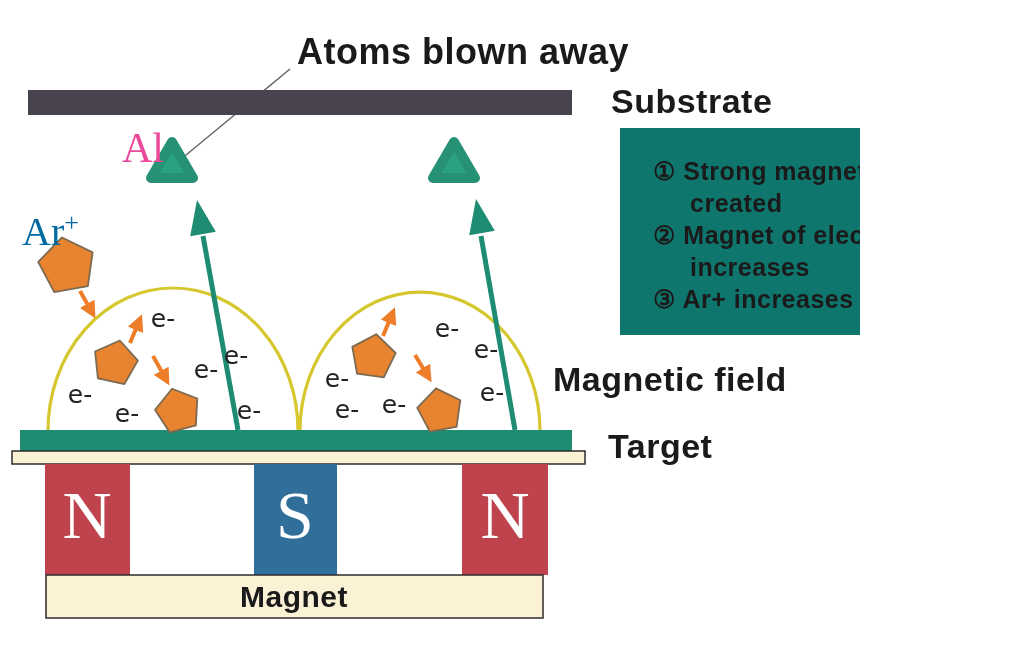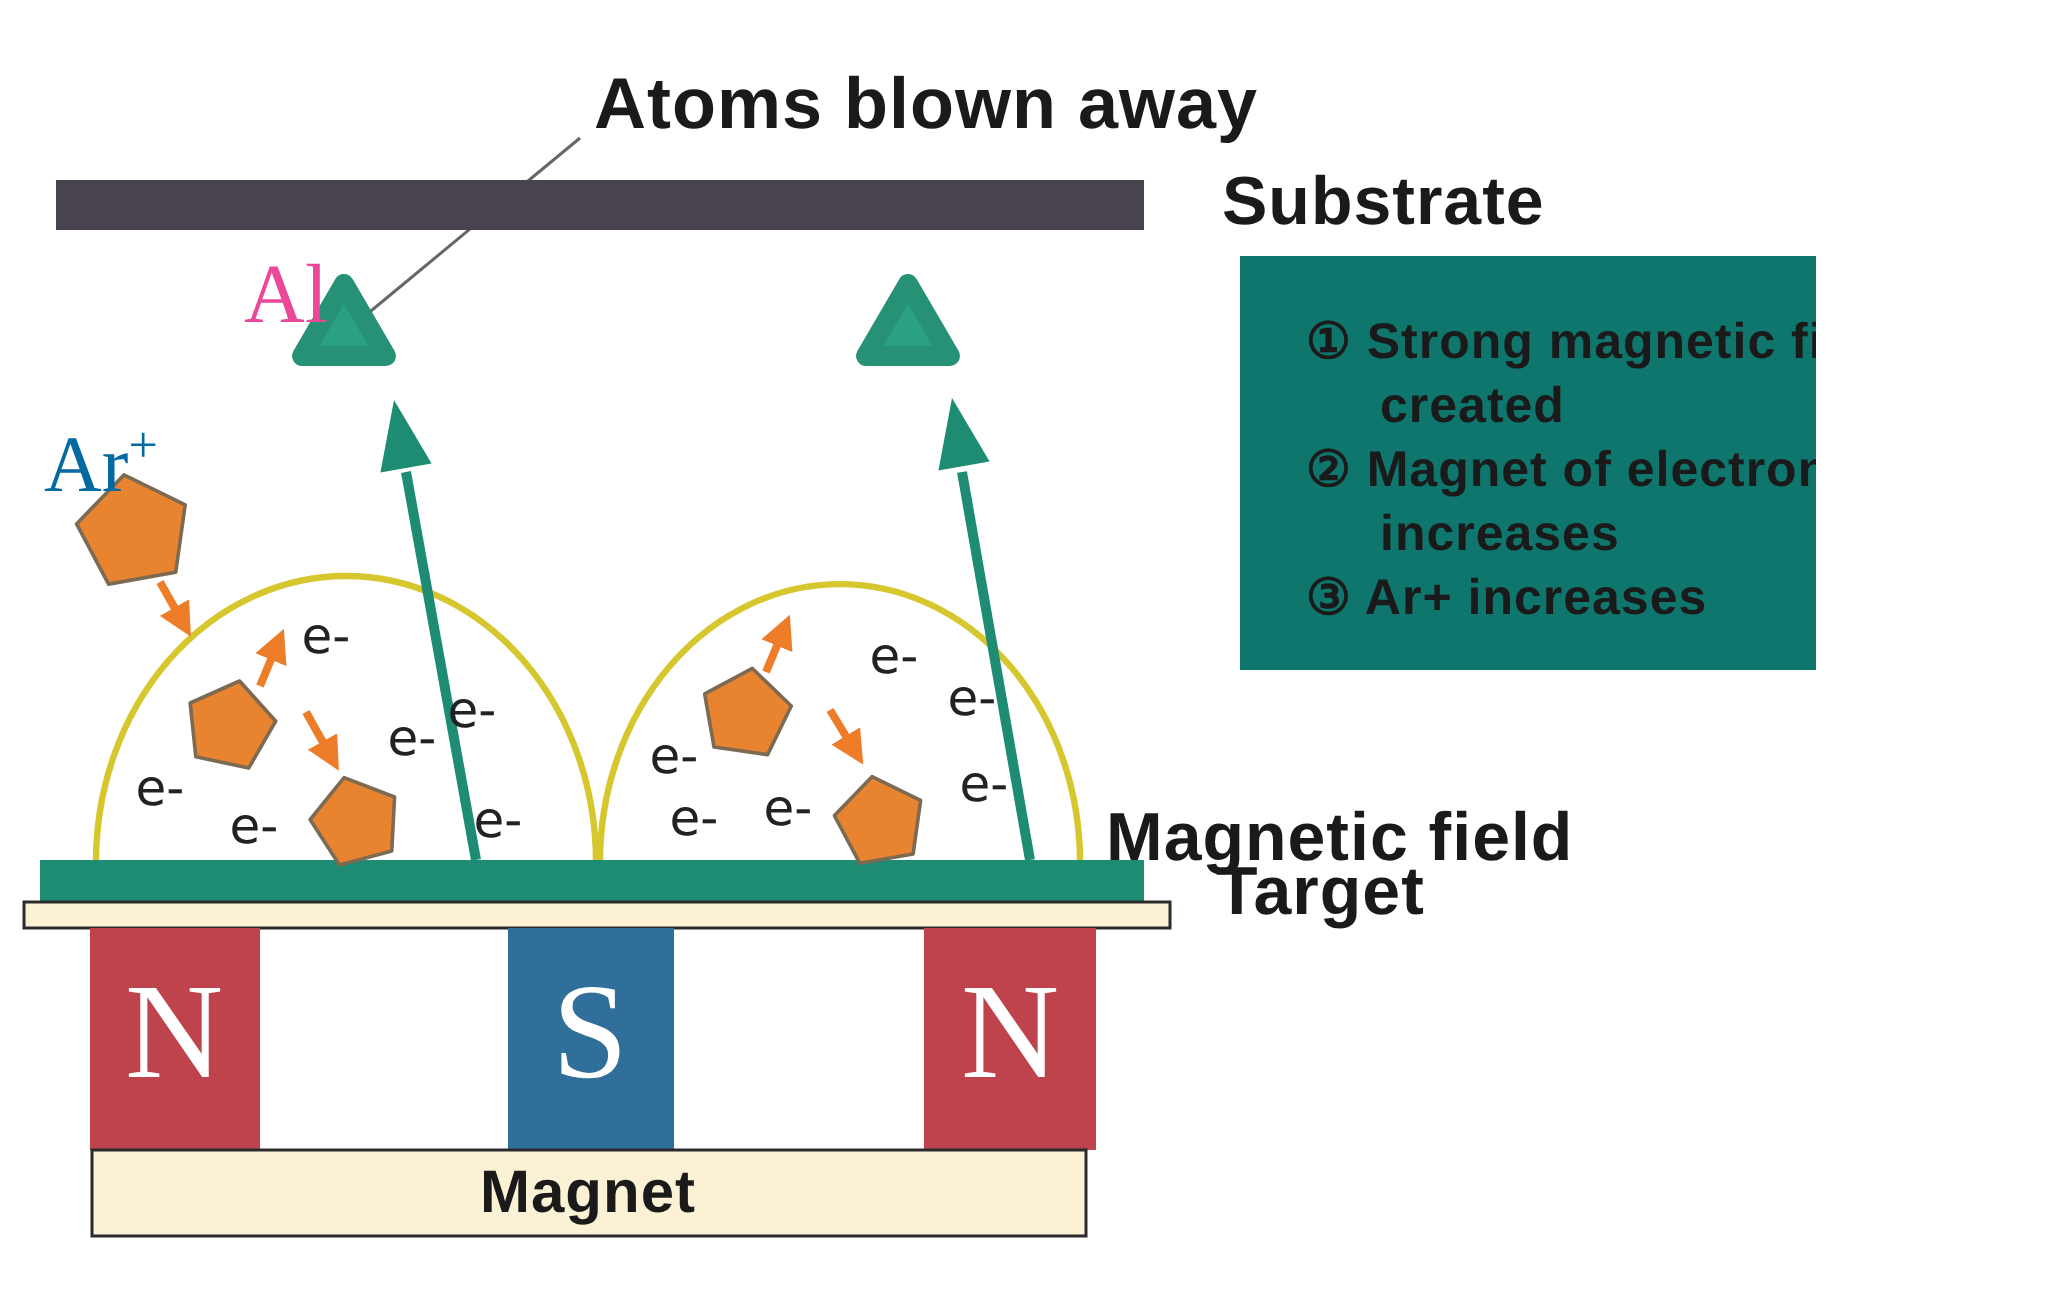--- a/index.html
+++ b/index.html
@@ -4,28 +4,27 @@
 <style>
   html, body { margin: 0; padding: 0; background: #ffffff; }
   .stage {
     position: relative;
     width: 860px;
     height: 655px;
     background: #ffffff;
     overflow: hidden;
     font-family: "Liberation Sans", sans-serif;
     color: #1a1a1a;
-    padding-left: 48px;
   }
   .stage svg { position: absolute; left: 0; top: 0; }
   .lbl { position: absolute; white-space: nowrap; }
   .lbl-bold { font-weight: bold; letter-spacing: 0.5px; }
   .title { left: 297px; top: 31px; font-size: 36px; }
   .substrate-lbl { left: 591px; top: 82px; font-size: 34px; margin-left: 20px; }
-  .magfield-lbl { left: 553px; top: 360px; font-size: 34px; margin-top: 40px; }
+  .magfield-lbl { left: 553px; top: 360px; font-size: 34px; }
   .target-lbl { left: 592px; top: 427px; font-size: 34px; margin-left: 16px; }
   .magnet-lbl { left: 294px; top: 580px; font-size: 30px; transform: translateX(-50%); }
   .serif { font-family: "Liberation Serif", serif; }
   .al-lbl { left: 122px; top: 124px; font-size: 42px; color: #ec4899; }
   .ar-lbl { left: 22px; top: 208px; font-size: 40px; color: #0369a1; }
   .ar-lbl sup { font-size: 26px; }
   .pole { position: absolute; transform: translate(-50%, -54%); font-size: 68px; color: #ffffff; font-family: "Liberation Serif", serif; }
   .electron { position: absolute; transform: translate(-50%, -50%); font-size: 25px; color: #222; font-family: "DejaVu Sans", sans-serif; }
   .note-box {
     position: absolute; left: 620px; top: 128px; width: 407px; height: 207px;

